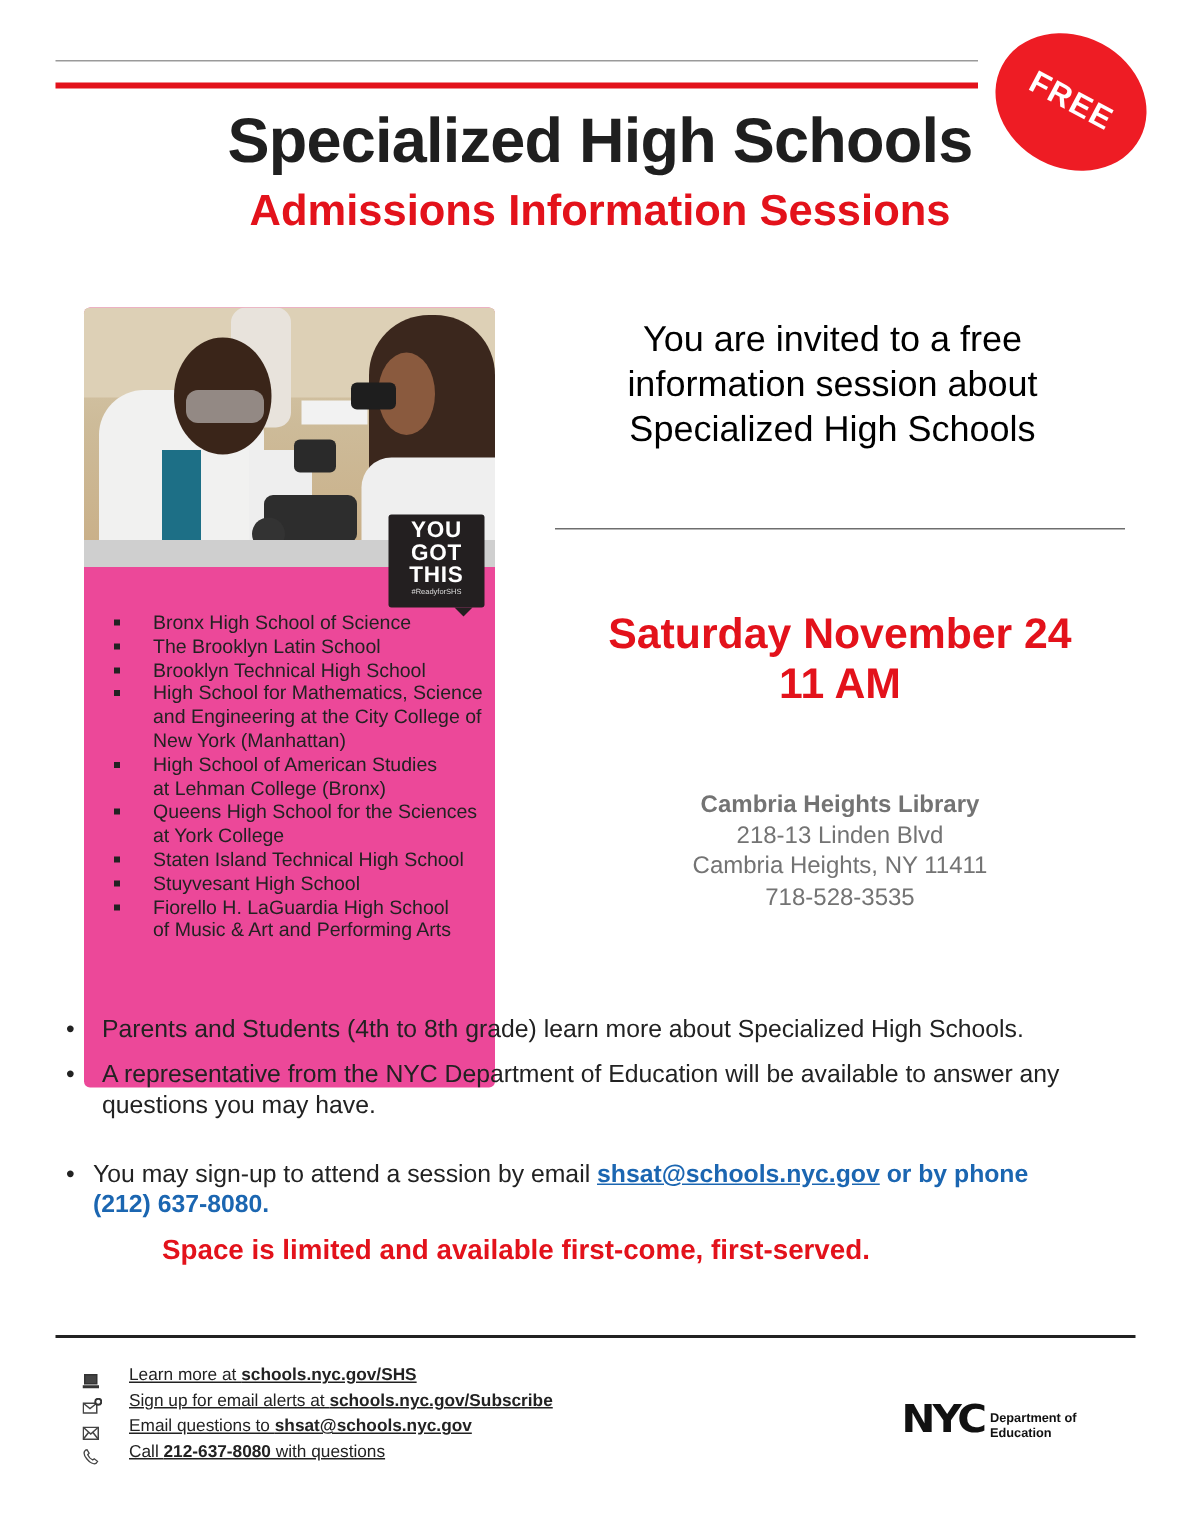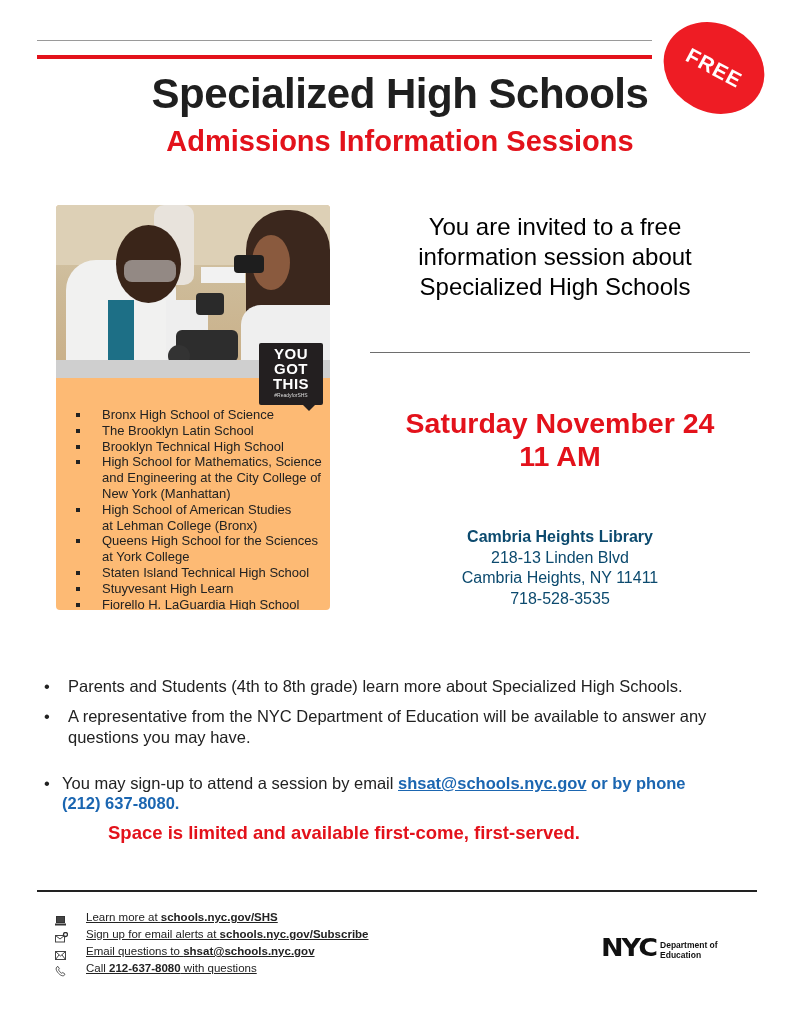--- a/index.html
+++ b/index.html
@@ -20,22 +20,22 @@
   .title {
     position: absolute; left: 0; top: 70px; width: 800px; text-align: center;
     font-size: 42px; font-weight: bold; color: #1f1f1f; letter-spacing: -0.5px;
   }
   .subtitle {
     position: absolute; left: 0; top: 125px; width: 800px; text-align: center;
     font-size: 29px; font-weight: bold; color: #e3121b;
   }
 
   .school-card {
-    position: absolute; left: 56px; top: 205px; width: 274px; height: 405px;
-    background: #fdba74; border-radius: 4px; overflow: hidden;
+    position: absolute; left: 56px; top: 205px; width: 274px; height: 520px;
+    background: #ec4899; border-radius: 4px; overflow: hidden;
   }
   .photo {
     position: absolute; left: 0; top: 0; width: 274px; height: 173px;
     background: linear-gradient(180deg, #d9ccb0 0%, #cdbb99 45%, #c9ae86 100%);
     overflow: hidden;
   }
   .photo .shape { position: absolute; }
   .ygt {
     position: absolute; left: 203px; top: 138px; width: 64px; height: 62px;
     background: #231f20; border-radius: 2px;
@@ -62,21 +62,21 @@
   }
   .rule-mid { position: absolute; left: 370px; top: 352px; width: 380px; height: 1px; background: #6e6e6e; }
 
   .date {
     position: absolute; left: 370px; top: 407px; width: 380px; text-align: center;
     font-size: 28.5px; line-height: 33px; font-weight: bold; color: #e3121b;
   }
 
   .venue {
     position: absolute; left: 370px; top: 527px; width: 380px; text-align: center;
-    font-size: 16px; line-height: 20.5px; color: #0c4a6e;
+    font-size: 16px; line-height: 20.5px; color: #737373;
   }
   .venue .name { font-weight: bold; }
 
   .bullets { position: absolute; left: 44px; top: 676px; width: 720px; list-style: none; }
   .bullets li { position: relative; padding-left: 24px; font-size: 16.5px; line-height: 21px; color: #222; margin-bottom: 9px; }
   .bullets li::before { content: "•"; position: absolute; left: 0; top: 0; }
 
   .signup {
     position: absolute; left: 44px; top: 773px; width: 720px; font-size: 16.5px; line-height: 20px; color: #222;
   }
@@ -151,21 +151,21 @@
     </li>
     <li>
       <span>High School of American Studies</span><br>
       <span>at Lehman College (Bronx)</span>
     </li>
     <li>
       <span>Queens High School for the Sciences</span><br>
       <span>at York College</span>
     </li>
     <li><span>Staten Island Technical High School</span></li>
-    <li><span>Stuyvesant High Learn</span></li>
+    <li><span>Stuyvesant High School</span></li>
     <li>
       <span>Fiorello H. LaGuardia High School</span><br>
       <span>of Music &amp; Art and Performing Arts</span>
     </li>
   </ul>
 </div>
 
 <div class="invite">
   <div>You are invited to a free</div>
   <div>information session about</div>

